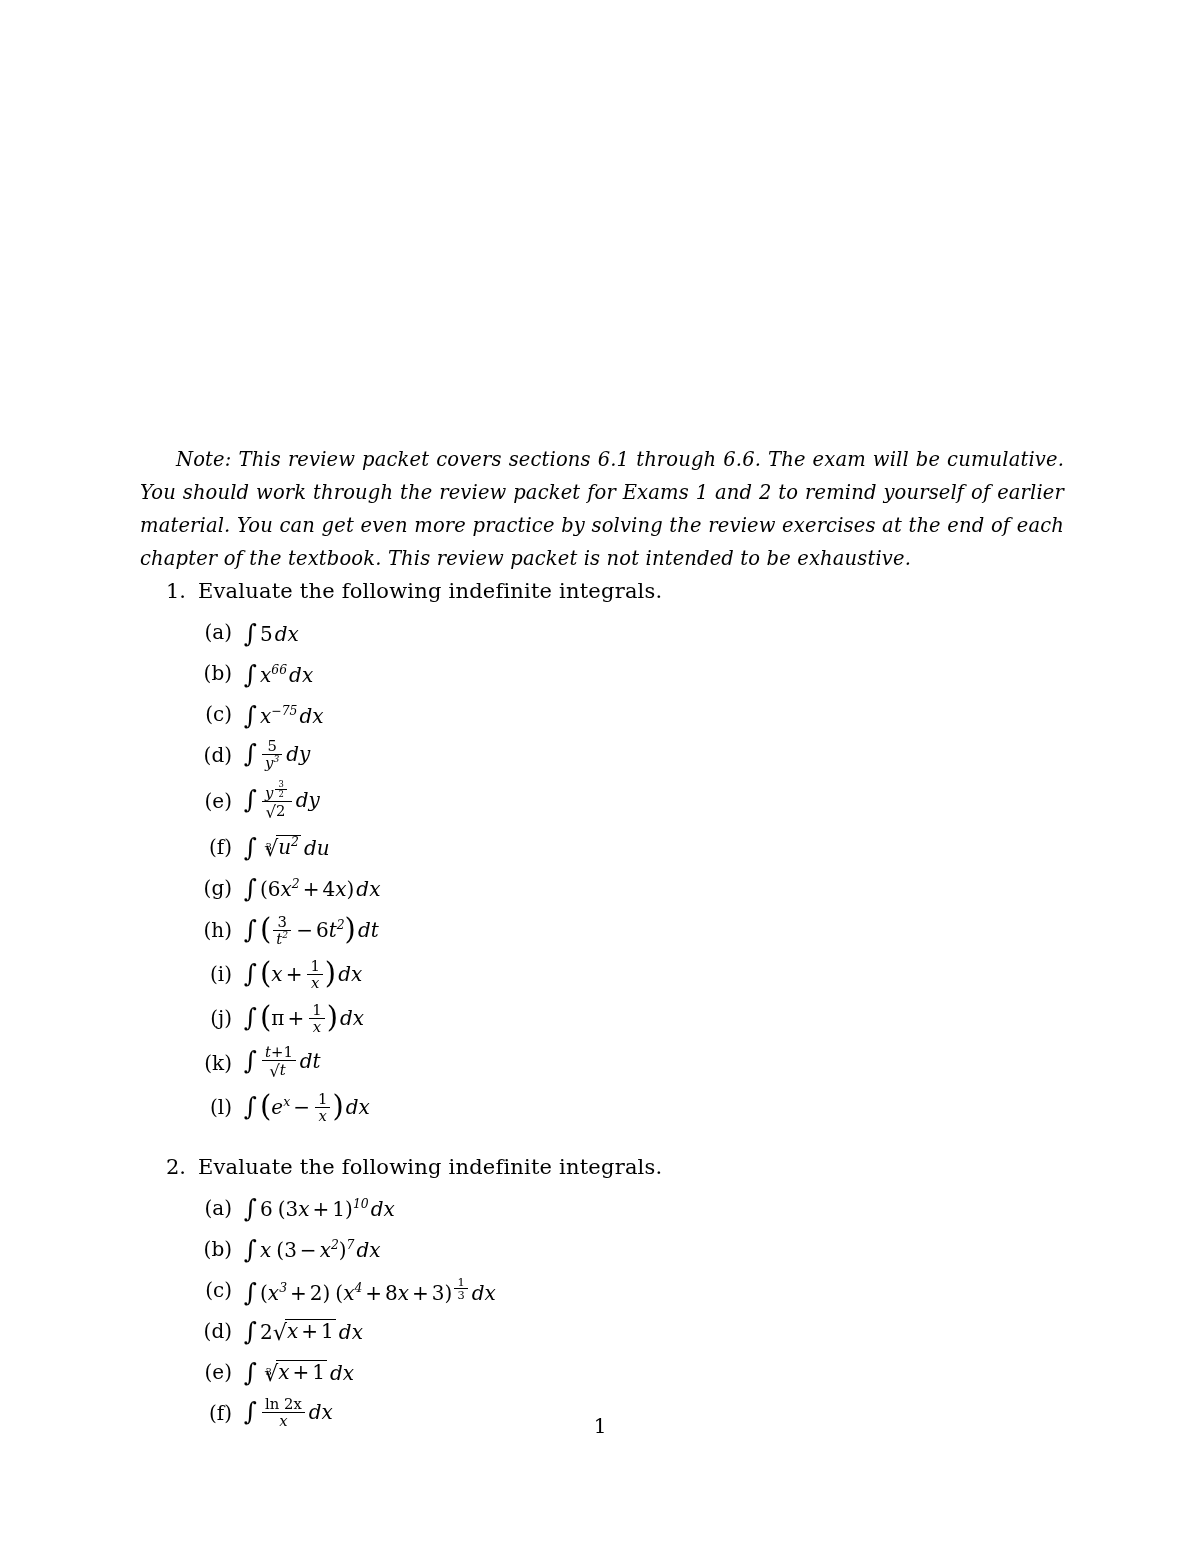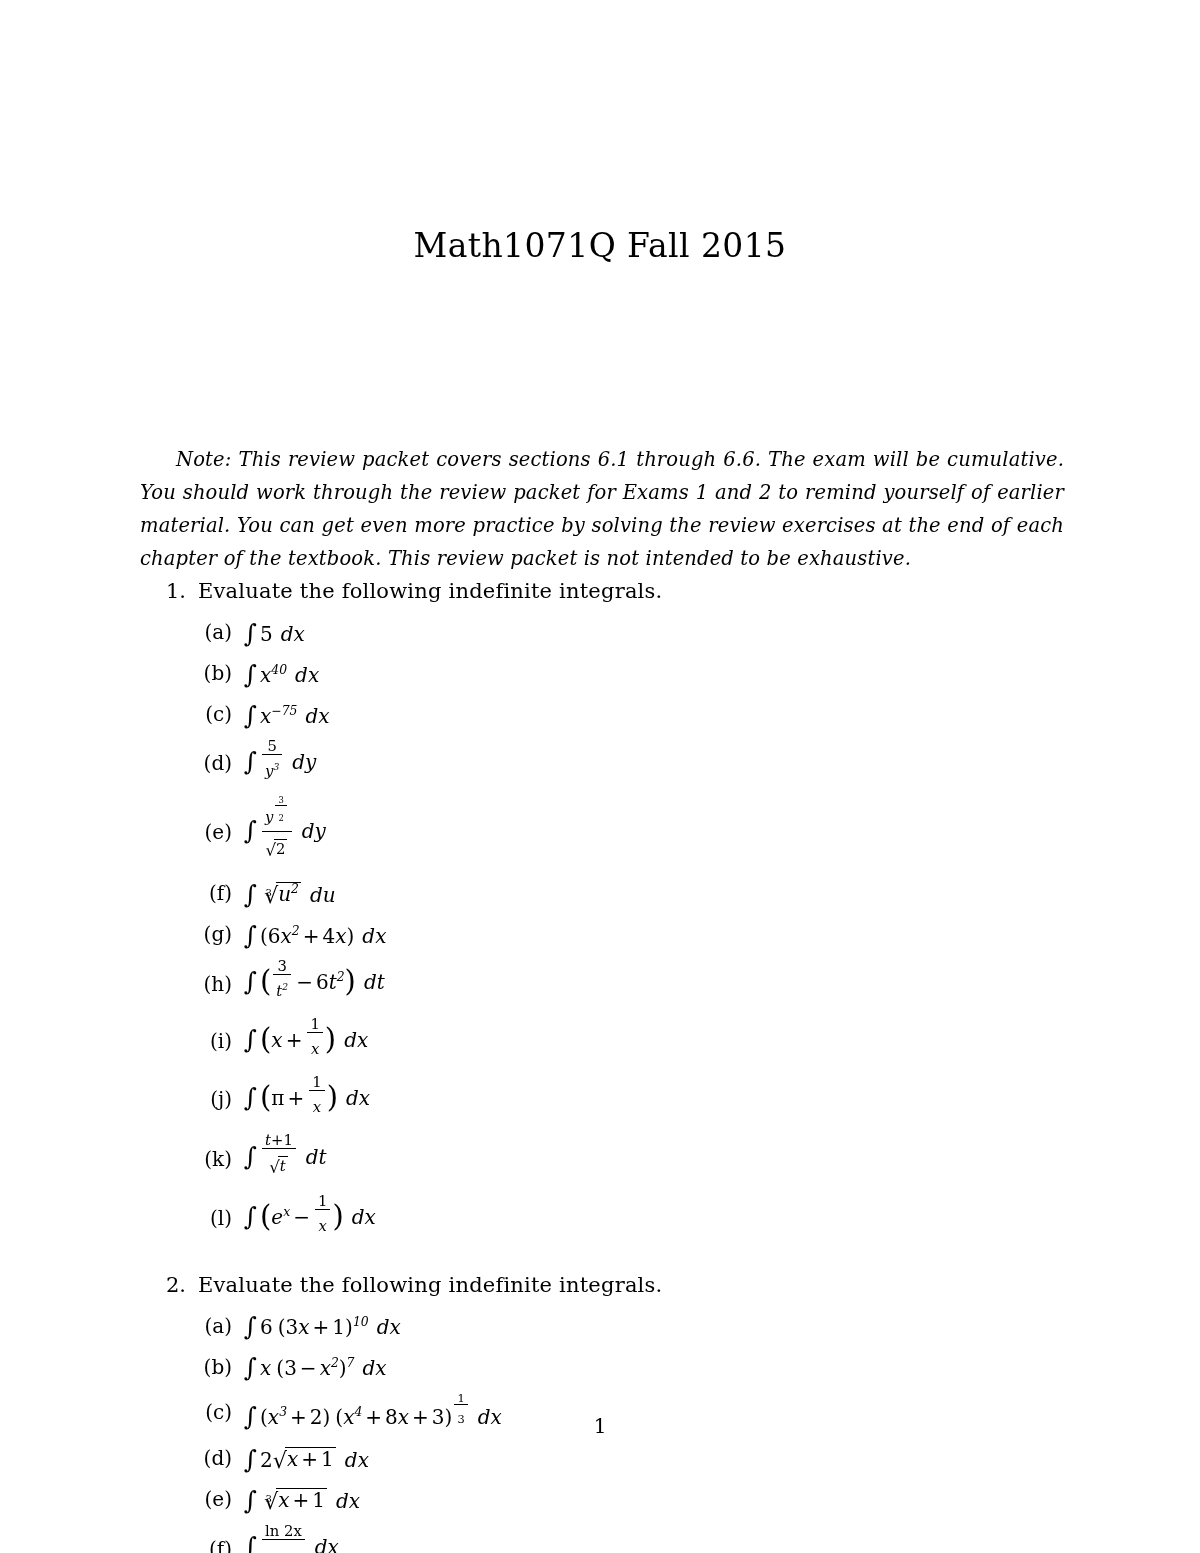--- a/index.html
+++ b/index.html
@@ -118,21 +118,21 @@
     display: inline-block;
     vertical-align: middle;
     text-align: center;
     font-size: 0.74em;
     line-height: 1.08;
     margin: 0 2px;
     position: relative;
     top: -1px;
   }
   .frac .num { display: block; padding: 0 3px; }
-  .frac .den { display: block; padding: 8px 3px; border-top: 1.3px solid #000; }
+  .frac .den { display: block; padding: 0 3px; border-top: 1.3px solid #000; }
 
   sup.exp { font-size: 0.62em; vertical-align: super; line-height: 0; }
   sup.exp .frac { font-size: 0.92em; top: 0; }
 
   .sqrt-wrap {
     display: inline-block;
     position: relative;
     white-space: nowrap;
     margin-right: 1px;
   }
@@ -154,40 +154,39 @@
   }
   .bigparen {
     font-size: 1.45em;
     font-style: normal;
     position: relative;
     top: 2px;
     font-family: "DejaVu Serif", serif;
   }
   .paren { font-style: normal; }
   .op { font-style: normal; padding: 0 3px; }
-  .dv { font-style: italic; margin-left: 8px; }
+  .dv { font-style: italic; margin-left: 2px; }
   .spacer { display: inline-block; width: 5px; }
 
   
   .page-number {
     position: absolute;
     left: 0;
     top: 1414px;
     width: 1200px;
     text-align: center;
     font-size: 20px;
   }
 </style>
 </head>
 <body>
 
 <div class="page">
 
   <div class="title-block">
-    <div class="title-line">Math1071Q Fall 2015</div>
   </div>
 
   <div class="note">Note: This review packet covers sections 6.1 through 6.6. The exam will be cumulative. You should work through the review packet for Exams 1 and 2 to remind yourself of earlier material. You can get even more practice by solving the review exercises at the end of each chapter of the textbook. This review packet is not intended to be exhaustive.</div>
 
   <div class="problems">
 
     <div class="problem">
       <div class="problem-head">
         <span class="problem-num">1.</span>
         <span class="problem-title">Evaluate the following indefinite integrals.</span>
@@ -197,21 +196,21 @@
         <div class="subitem">
           <span class="sub-label">(a)</span>
           <span class="math">
             <span class="intg">∫</span><span class="up">5</span><span class="dv">dx</span>
           </span>
         </div>
 
         <div class="subitem">
           <span class="sub-label">(b)</span>
           <span class="math">
-            <span class="intg">∫</span><span>x</span><sup class="exp">40</sup><span class="dv">dx</span>
+            <span class="intg">∫</span><span>x</span><sup class="exp">66</sup><span class="dv">dx</span>
           </span>
         </div>
 
         <div class="subitem">
           <span class="sub-label">(c)</span>
           <span class="math">
             <span class="intg">∫</span><span>x</span><sup class="exp">−75</sup><span class="dv">dx</span>
           </span>
         </div>
 

